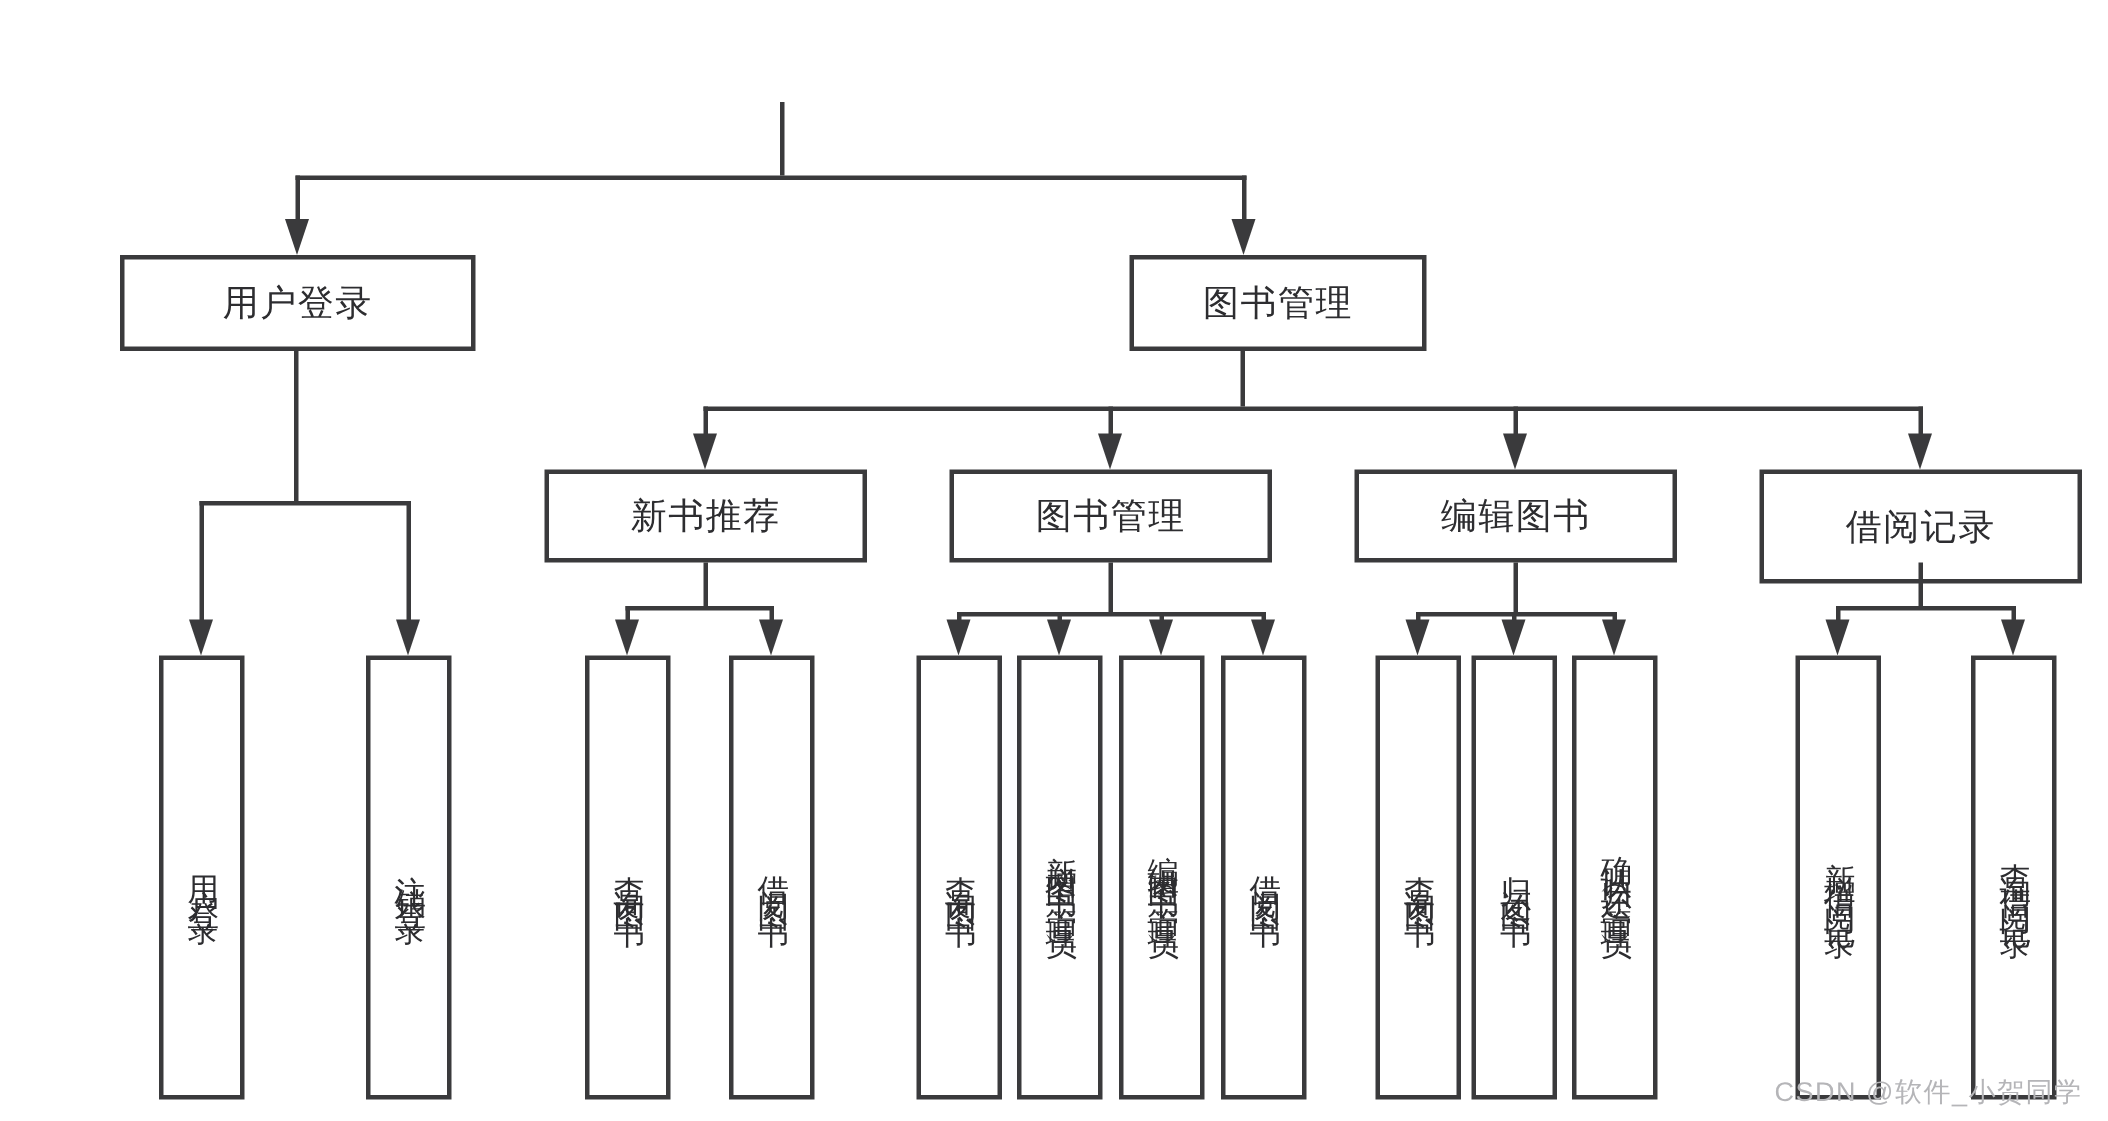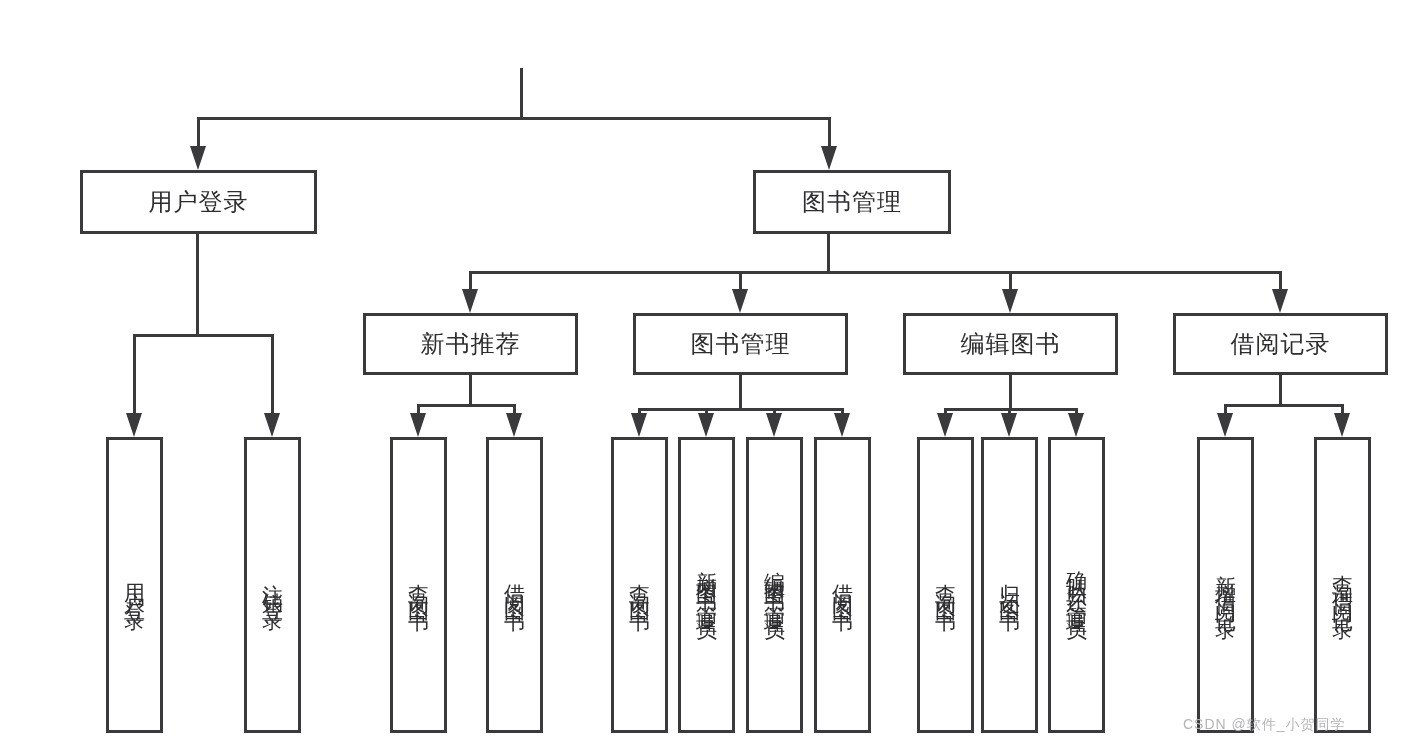--- a/index.html
+++ b/index.html
@@ -55,21 +55,21 @@
   .arrow .head{
     position:absolute;left:50%;bottom:0;margin-left:-8px;width:0;height:0;
     border-left:8px solid transparent;
     border-right:8px solid transparent;
     border-top:24px solid var(--line);
   }
   .watermark{
     position:absolute;
     left:1183px;
     top:716px;
-    font-size:14px;
+    font-size:18px;
     letter-spacing:1px;
     color:var(--wm);
     z-index:10;
     white-space:nowrap;
   }
 </style>
 </head>
 <body>
 
 <div class="canvas">
@@ -115,21 +115,21 @@
       <div class="head"></div>
     </div>
   <div class="arrow" style="left:1272px;top:271px;height:42px;">
       <div class="shaft"></div>
       <div class="head"></div>
     </div>
 
   <div class="box" style="left:363px;top:313px;width:215px;height:62px;">新书推荐</div>
   <div class="box" style="left:633px;top:313px;width:215px;height:62px;">图书管理</div>
   <div class="box" style="left:903px;top:313px;width:215px;height:62px;">编辑图书</div>
-  <div class="box" style="left:1173px;top:313px;width:215px;height:62px;">借阅记录</div>
+  <div class="box" style="left:1173px;top:313px;width:215px;height:76px;">借阅记录</div>
 
   <div class="vline" style="left:469px;top:375px;height:29px;"></div>
   <div class="hline" style="left:417px;top:404px;width:99px;"></div>
   <div class="arrow" style="left:410px;top:404px;height:33px;">
       <div class="shaft"></div>
       <div class="head"></div>
     </div>
   <div class="arrow" style="left:506px;top:404px;height:33px;">
       <div class="shaft"></div>
       <div class="head"></div>

